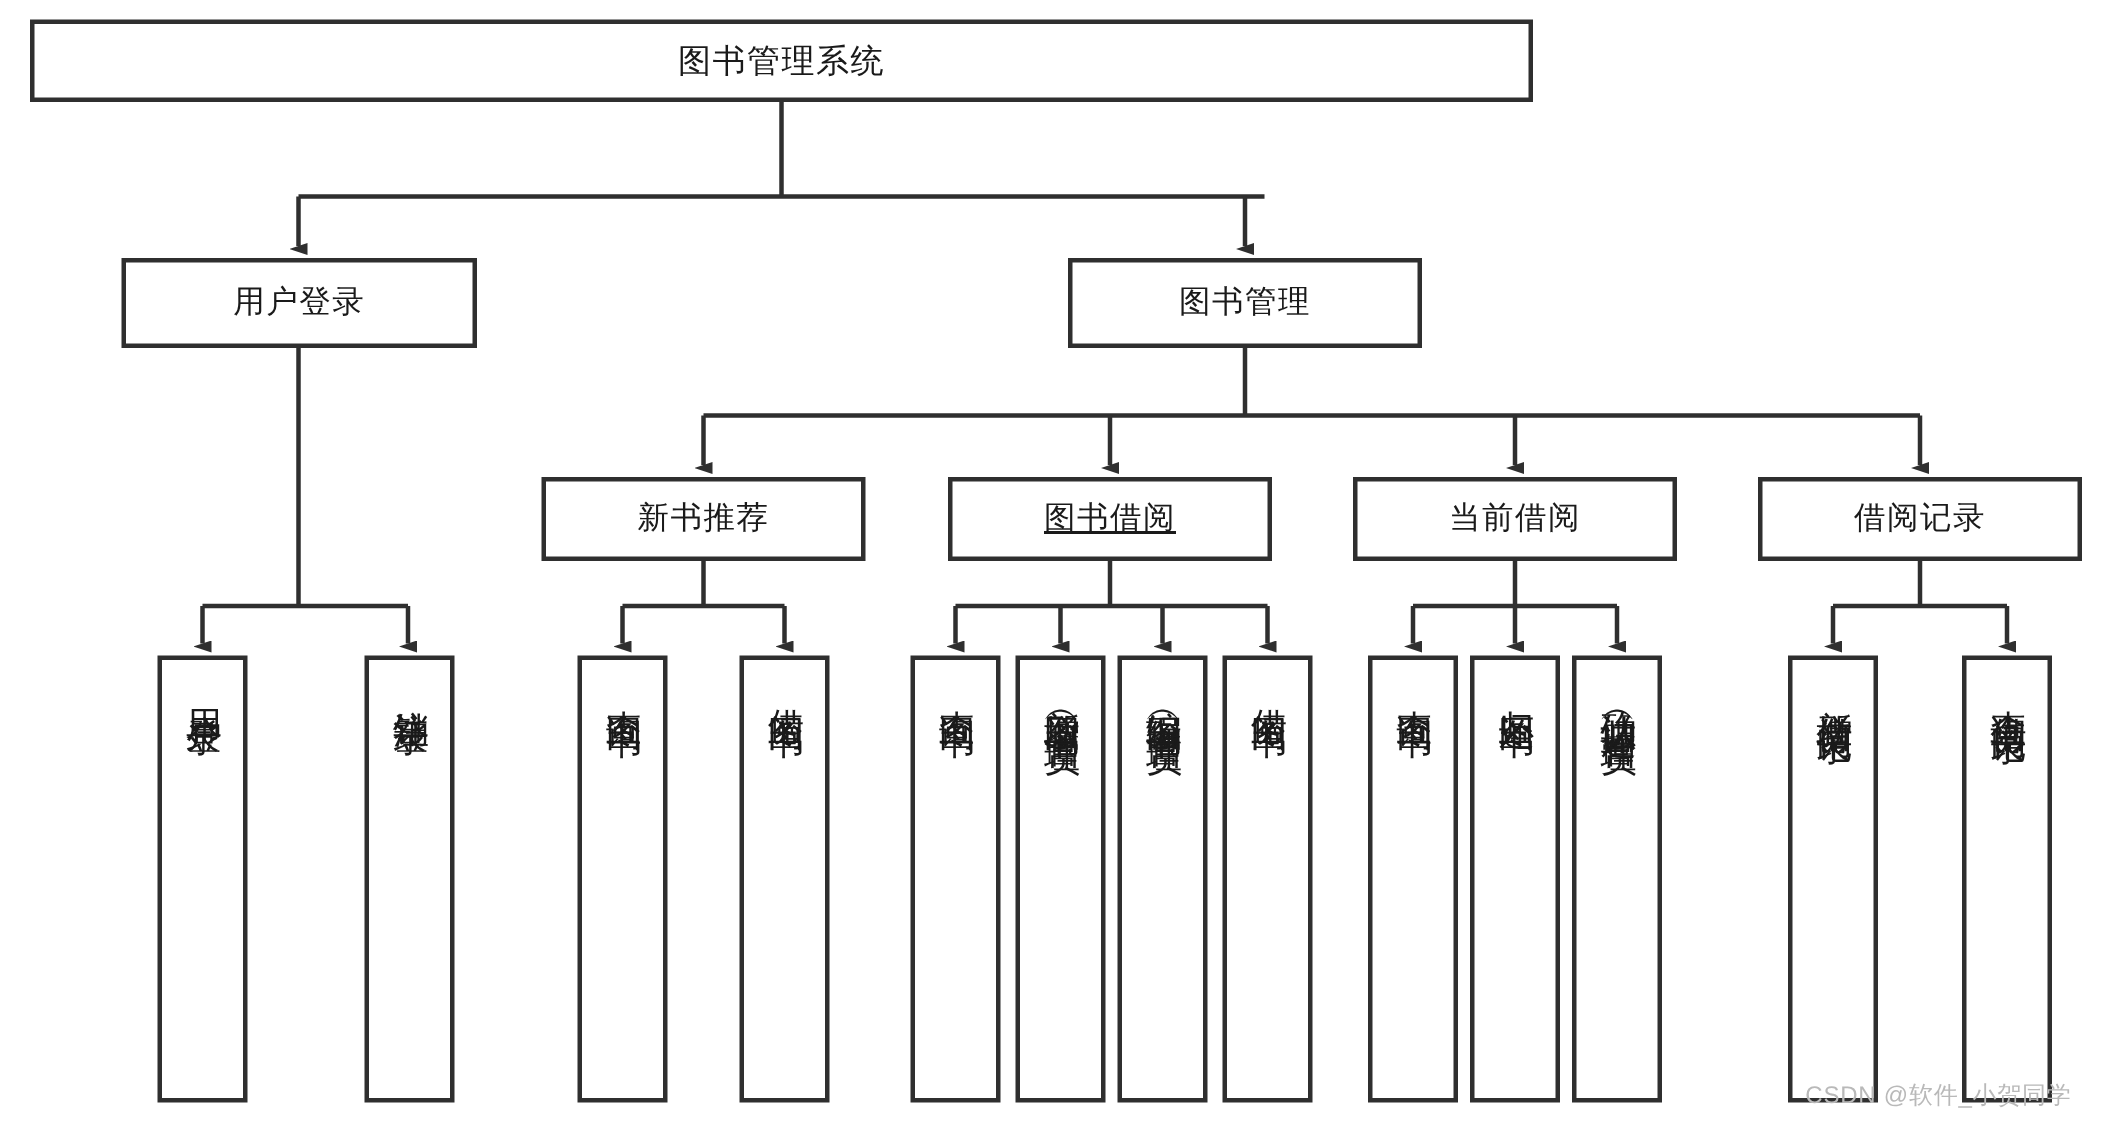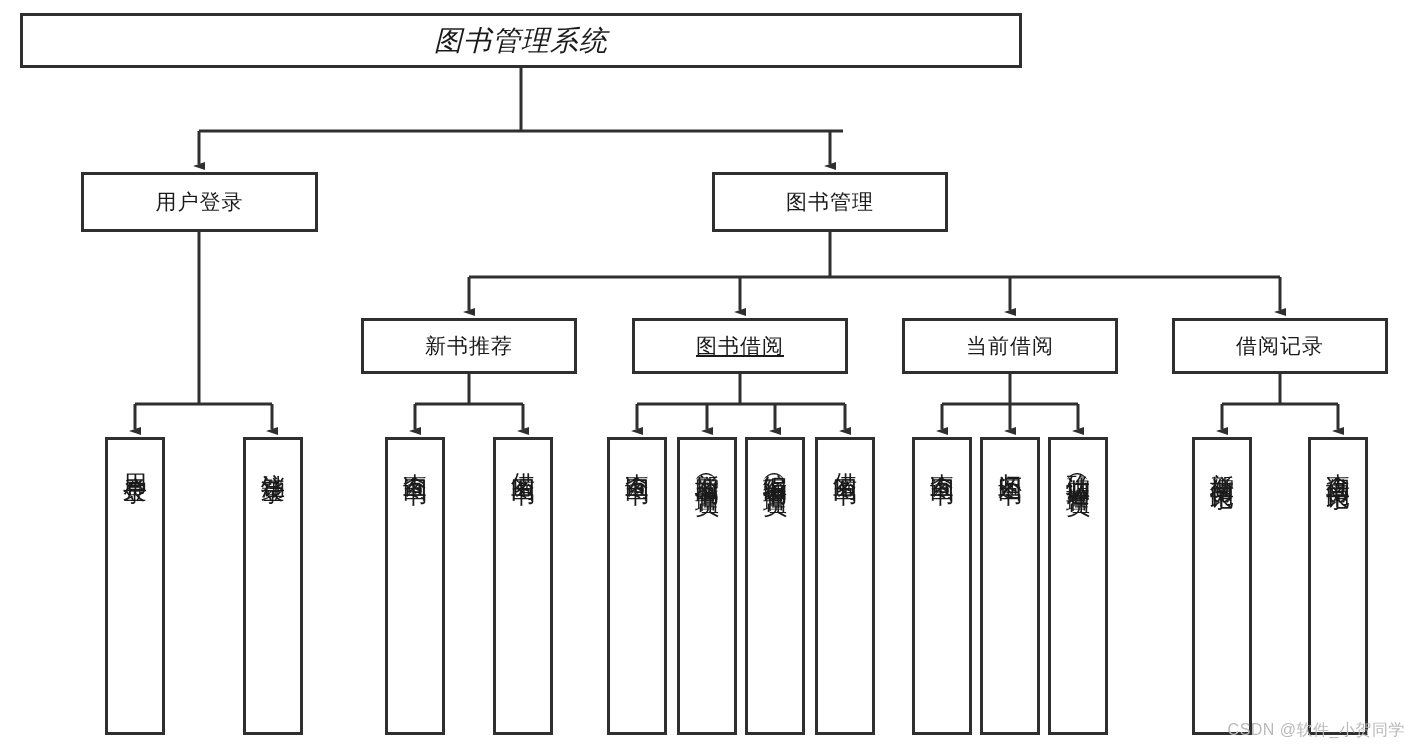--- a/index.html
+++ b/index.html
@@ -37,38 +37,37 @@
     display: block;
     text-align: center;
     line-height: 1.25;
   }
   .node.horiz .lbl {
     font-size: 21px;
     letter-spacing: 1px;
     white-space: nowrap;
   }
   .node.root .lbl {
-    font-size: 28px;
+    font-size: 22px;
     letter-spacing: 1px;
-    font-style: italic;
   }
   .node.vert {
     align-items: flex-start;
     padding-top: 14px;
   }
   .node.vert .lbl {
     writing-mode: vertical-rl;
     text-orientation: upright;
     font-size: 24px;
     letter-spacing: 3px;
     line-height: 1;
   }
   .watermark {
     position: absolute;
-    right: 0;
+    right: 24px;
     bottom: 6px;
     font-size: 16px;
     color: #b9b9b9;
     letter-spacing: 0.5px;
     white-space: nowrap;
   }
 </style>
 </head>
 <body>
 

